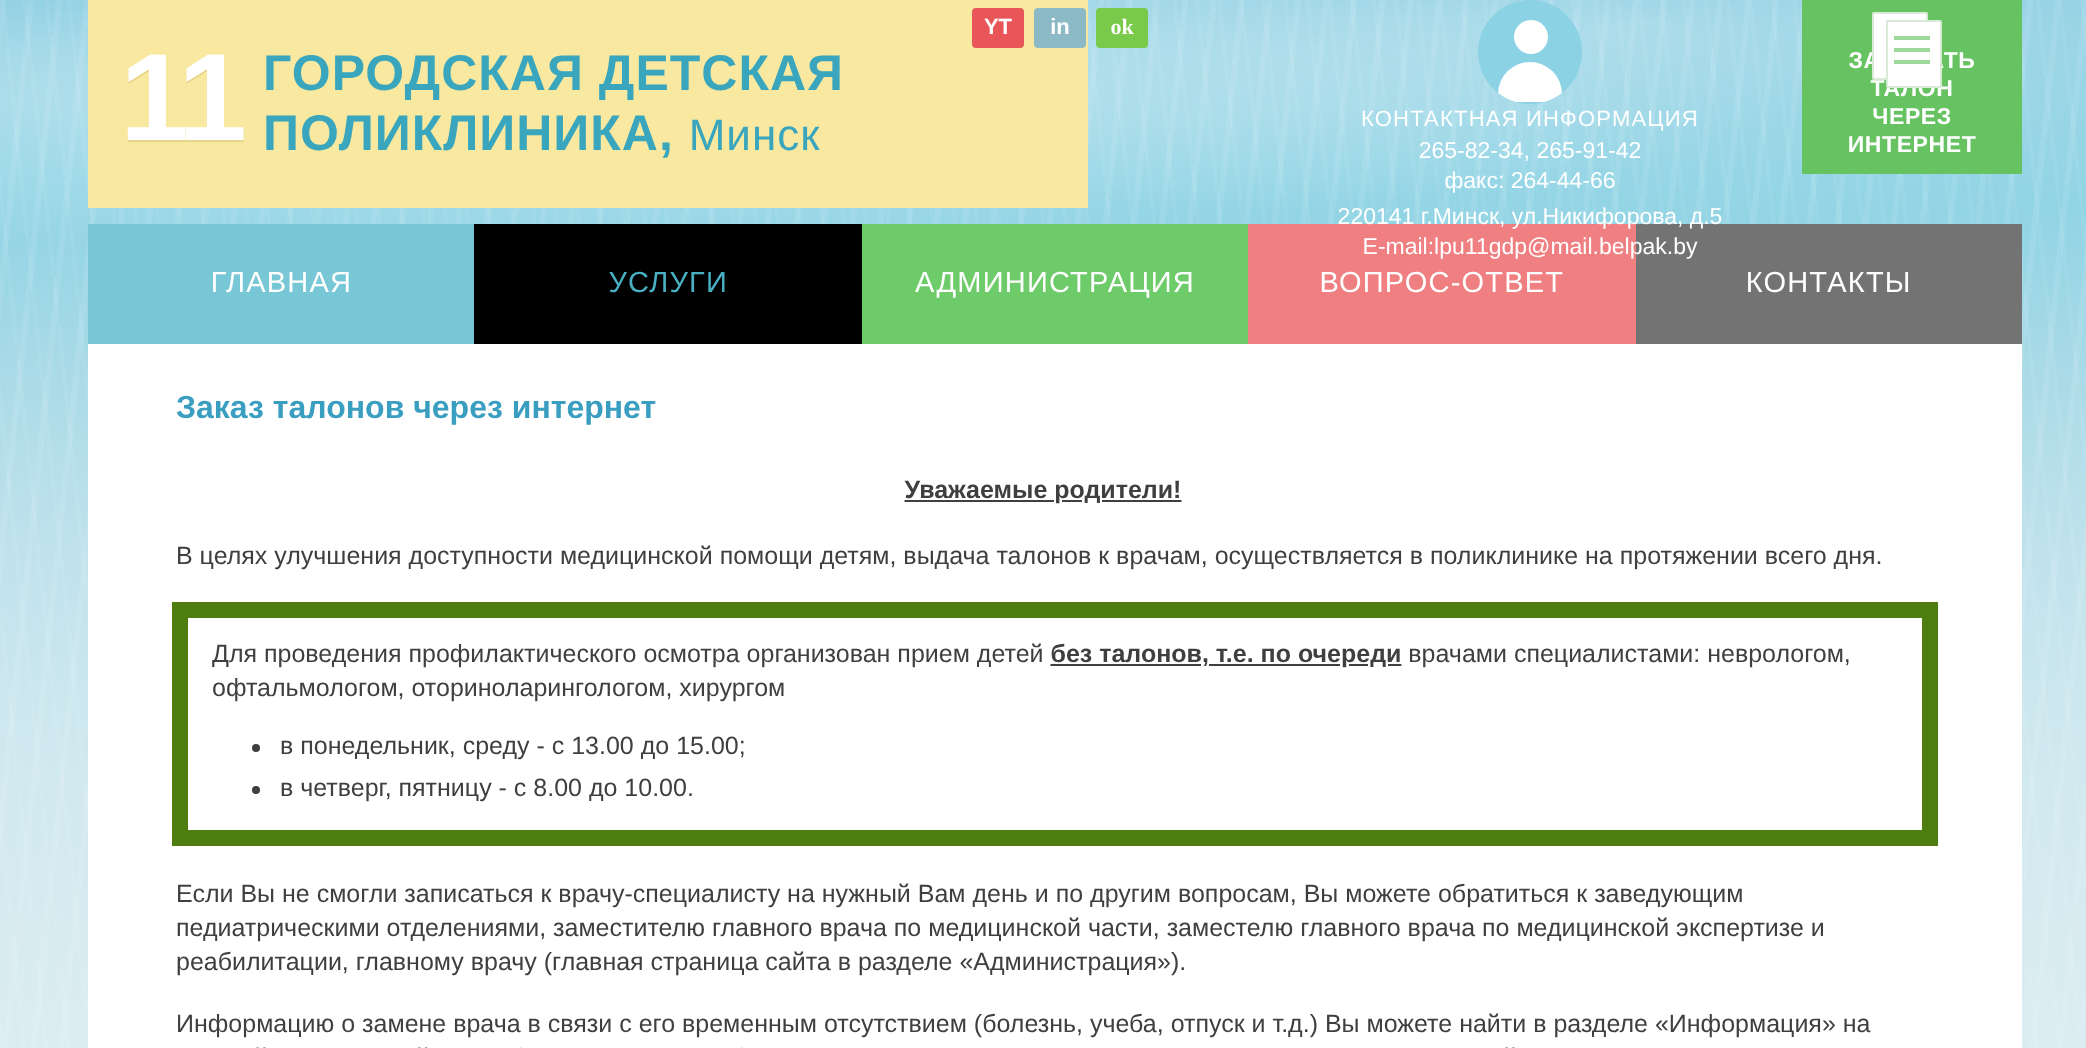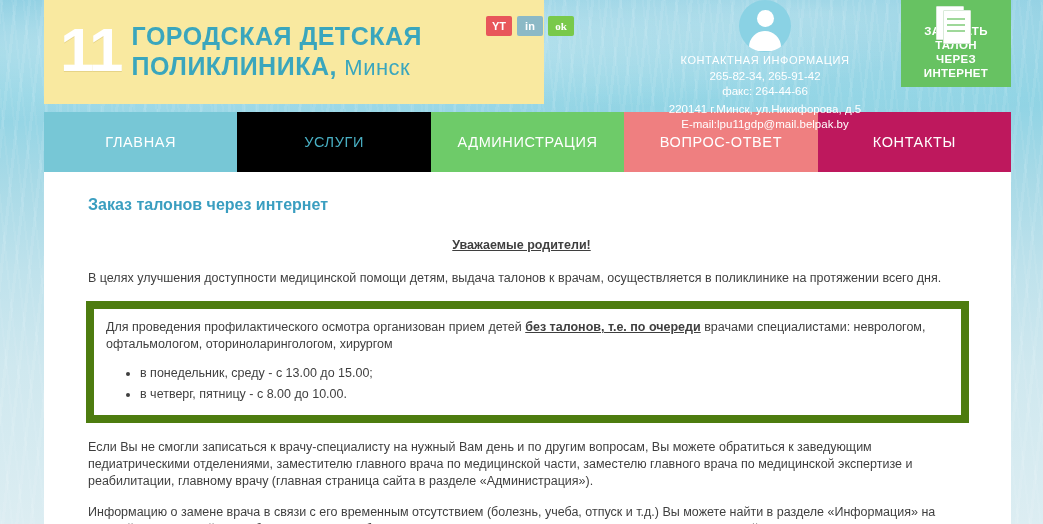--- a/index.html
+++ b/index.html
@@ -92,21 +92,21 @@
   }
   .logo-l2 .city {
     font-weight: normal;
     font-size: 22px;
   }
 
   
   .social {
     position: absolute;
     left: 486px;
-    top: 16px;
+    top: 4px;
     display: flex;
     gap: 5px;
     align-items: center;
   }
   .soc {
     width: 26px;
     height: 20px;
     border-radius: 2px;
     display: flex;
     align-items: center;
@@ -224,21 +224,21 @@
     color: #ffffff;
     font-size: 14.5px;
     letter-spacing: 0.6px;
     cursor: pointer;
     text-transform: uppercase;
   }
   .nav-item.n1 { background: #77c7d6; }
   .nav-item.n2 { background: #000000; color: #49b0c4; }
   .nav-item.n3 { background: #6ecb69; }
   .nav-item.n4 { background: #ef7f80; }
-  .nav-item.n5 { background: #be185d; }
+  .nav-item.n5 { background: #737373; }
 
   
   .content {
     background: #ffffff;
     margin: 0 32px 0 44px;
     min-height: 352px;
     padding: 24px 26px 10px 14px;
     box-sizing: border-box;
     font-size: 12.5px;
     color: #3f3f3f;

